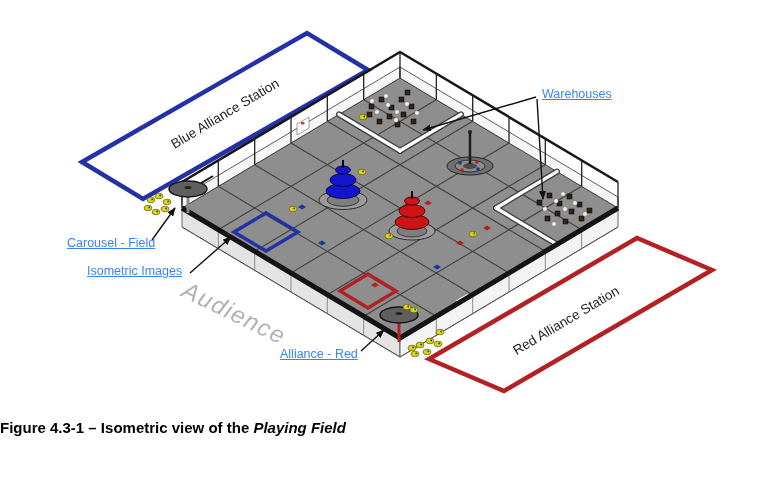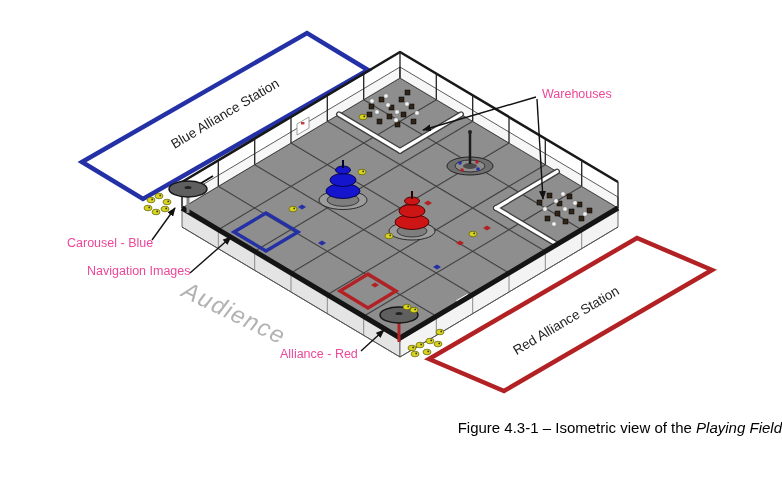--- a/index.html
+++ b/index.html
@@ -29,30 +29,30 @@
   .tape-blue{fill:none;stroke:var(--c-blue-accent);stroke-width:3.4;}
   .tape-red{fill:none;stroke:var(--c-red-accent);stroke-width:3.4;}
   .mark-blue{fill:var(--c-blue-accent);}
   .mark-red{fill:var(--c-red-accent);}
   .duck-body{fill:var(--c-duck-yellow);stroke:#5c5c00;stroke-width:.7;}
   .anno{stroke:#111;stroke-width:1.4;}
   .navpanel{fill:#fff;stroke:#888;stroke-width:.8;}
   .walltape-blue{fill:var(--c-blue-accent);opacity:.85;}
 
   
-  .anno-label{position:absolute;font-size:12.5px;color:#ec4899;white-space:nowrap;}
+  .anno-label{position:absolute;font-size:12.5px;color:#3b82f6;white-space:nowrap;text-decoration:underline;}
   .station-label{position:absolute;width:200px;text-align:center;font-size:13.5px;color:#222;
                  white-space:nowrap;}
   .station-label.blue{left:125px;top:106px;transform:rotate(-30.8deg);}
   .station-label.red{left:466px;top:313px;transform:rotate(-30.8deg);}
   .audience{position:absolute;left:190px;top:276px;font-size:24px;font-style:italic;
             letter-spacing:1.5px;color:var(--c-audience-text);transform:rotate(26deg);
             transform-origin:0 0;white-space:nowrap;}
-  .caption{position:absolute;left:0;right:0;top:419px;text-align:right;font-size:15px;
-           font-weight:400;color:#000;}
+  .caption{position:absolute;left:0;right:0;top:419px;text-align:left;font-size:15px;
+           font-weight:700;color:#000;}
   .caption .ital{font-style:italic;}
 </style>
 </head>
 <body>
 
 <div class="page">
 
 <svg width="782" height="485" viewBox="0 0 782 485">
   <defs>
     <marker id="arr" markerUnits="userSpaceOnUse" markerWidth="9" markerHeight="7" refX="8" refY="3.5" orient="auto">
@@ -323,22 +323,22 @@
     <line class="anno" x1="152" y1="240" x2="175" y2="208" marker-end="url(#arr)"></line>
     <line class="anno" x1="190" y1="273" x2="231" y2="237" marker-end="url(#arr)"></line>
     <line class="anno" x1="361" y1="351" x2="384" y2="330" marker-end="url(#arr)"></line>
   </g>
 </svg>
 
 <div class="station-label blue">Blue Alliance Station</div>
 <div class="station-label red">Red Alliance Station</div>
 
 <div class="anno-label" style="left:542px;top:87px">Warehouses</div>
-<div class="anno-label" style="left:67px;top:236px">Carousel - Blue</div>
-<div class="anno-label" style="left:87px;top:264px">Navigation Images</div>
+<div class="anno-label" style="left:67px;top:236px">Carousel - Field</div>
+<div class="anno-label" style="left:87px;top:264px">Isometric Images</div>
 <div class="anno-label" style="left:280px;top:347px">Alliance - Red</div>
 
 <div class="audience">Audience</div>
 
 <div class="caption">
   <span>Figure 4.3-1 – Isometric view of the </span><span class="ital">Playing Field</span>
 </div>
 
 </div>
 

